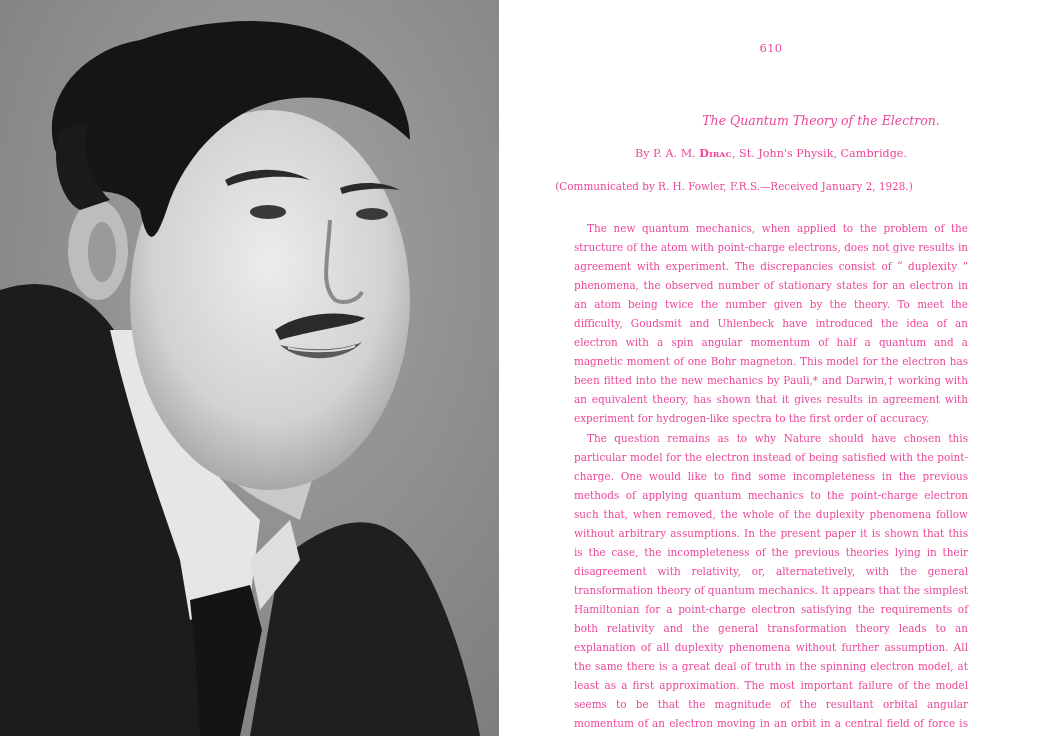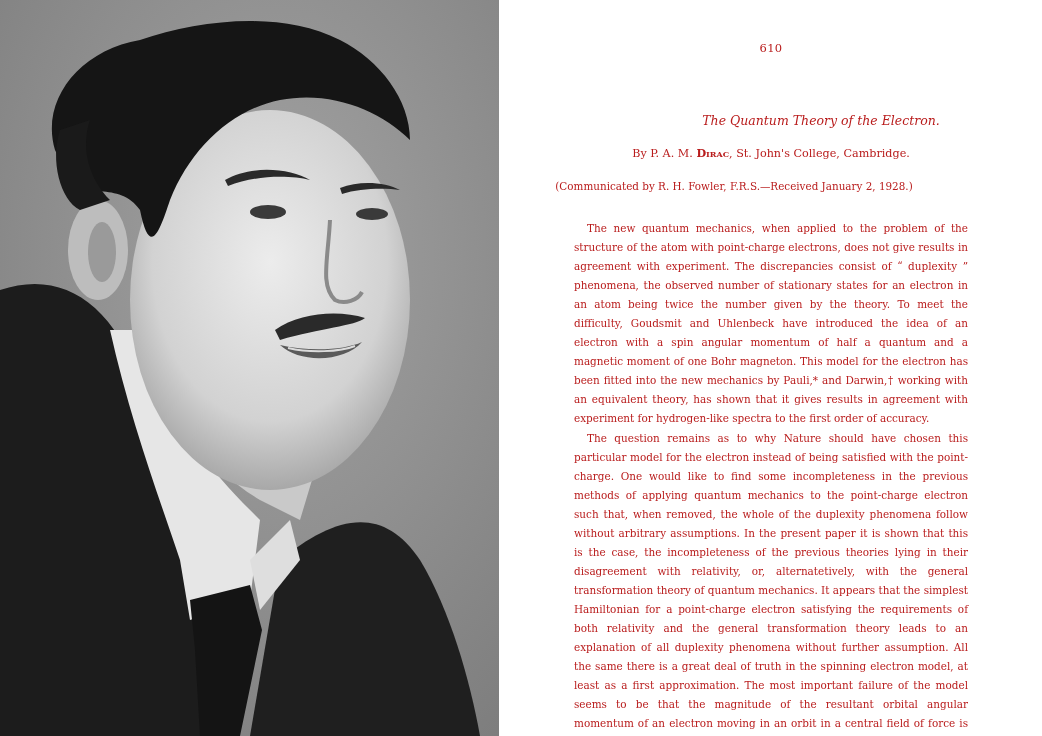--- a/index.html
+++ b/index.html
@@ -8,21 +8,21 @@
     background: #ffffff; position: relative;
     font-family: "DejaVu Serif", "Liberation Serif", serif;
   }
   .photo {
     position: absolute; left: 0; top: 0; width: 499px; height: 736px;
     background: #8f8f8f; overflow: hidden;
   }
   .photo svg { display: block; width: 499px; height: 736px; }
   .page {
     position: absolute; left: 500px; top: 0; width: 542px; height: 736px;
-    background: #ffffff; color: #b91c1c;
+    background: #ffffff; color: #ec4899;
   }
   .page-number {
     position: absolute; left: 0; width: 542px; top: 41px;
     text-align: center; font-size: 11.5px; letter-spacing: 0.3px;
   }
   .title {
     position: absolute; left: 0; width: 642px; top: 113px;
     text-align: center; font-style: italic; font-size: 12.5px;
   }
   .author {
@@ -92,21 +92,21 @@
     <path d="M275 330 C300 312 340 310 365 318 C355 326 320 328 280 340 Z" fill="#2a2a2a"></path>
 
     <path d="M280 345 C310 352 345 350 362 342 C345 362 300 364 280 345 Z" fill="#5a5a5a"></path>
     <path d="M288 348 C310 353 340 352 355 346" fill="none" stroke="#dcdcdc" stroke-width="2"></path>
   </svg>
 </div>
 
 <div class="page">
   <div class="page-number">610</div>
   <div class="title">The Quantum Theory of the Electron.</div>
-  <div class="author"><span>By P. A. M. </span><span class="sc">Dirac</span><span>, St. John's College, Cambridge.</span></div>
+  <div class="author"><span>By P. A. M. </span><span class="sc">Dirac</span><span>, St. John's Physik, Cambridge.</span></div>
   <div class="communicated">(Communicated by R. H. Fowler, F.R.S.—Received January 2, 1928.)</div>
 
   <div class="body-text">
     <p>The new quantum mechanics, when applied to the problem of the structure of the atom with point-charge electrons, does not give results in agreement with experiment.  The discrepancies consist of “ duplexity ” phenomena, the observed number of stationary states for an electron in an atom being twice the number given by the theory.  To meet the difficulty, Goudsmit and Uhlenbeck have introduced the idea of an electron with a spin angular momentum of half a quantum and a magnetic moment of one Bohr magneton.  This model for the electron has been fitted into the new mechanics by Pauli,* and Darwin,† working with an equivalent theory, has shown that it gives results in agreement with experiment for hydrogen-like spectra to the first order of accuracy.</p>
     <p>The question remains as to why Nature should have chosen this particular model for the electron instead of being satisfied with the point-charge.  One would like to find some incompleteness in the previous methods of applying quantum mechanics to the point-charge electron such that, when removed, the whole of the duplexity phenomena follow without arbitrary assumptions. In the present paper it is shown that this is the case, the incompleteness of the previous theories lying in their disagreement with relativity, or, alternatetively, with the general transformation theory of quantum mechanics.  It appears that the simplest Hamiltonian for a point-charge electron satisfying the requirements of both relativity and the general transformation theory leads to an explanation of all duplexity phenomena without further assumption. All the same there is a great deal of truth in the spinning electron model, at least as a first approximation.  The most important failure of the model seems to be that the magnitude of the resultant orbital angular momentum of an electron moving in an orbit in a central field of force is not a constant, as the model leads one to expect.</p>
   </div>
 
 </div>
 
 </body></html>

